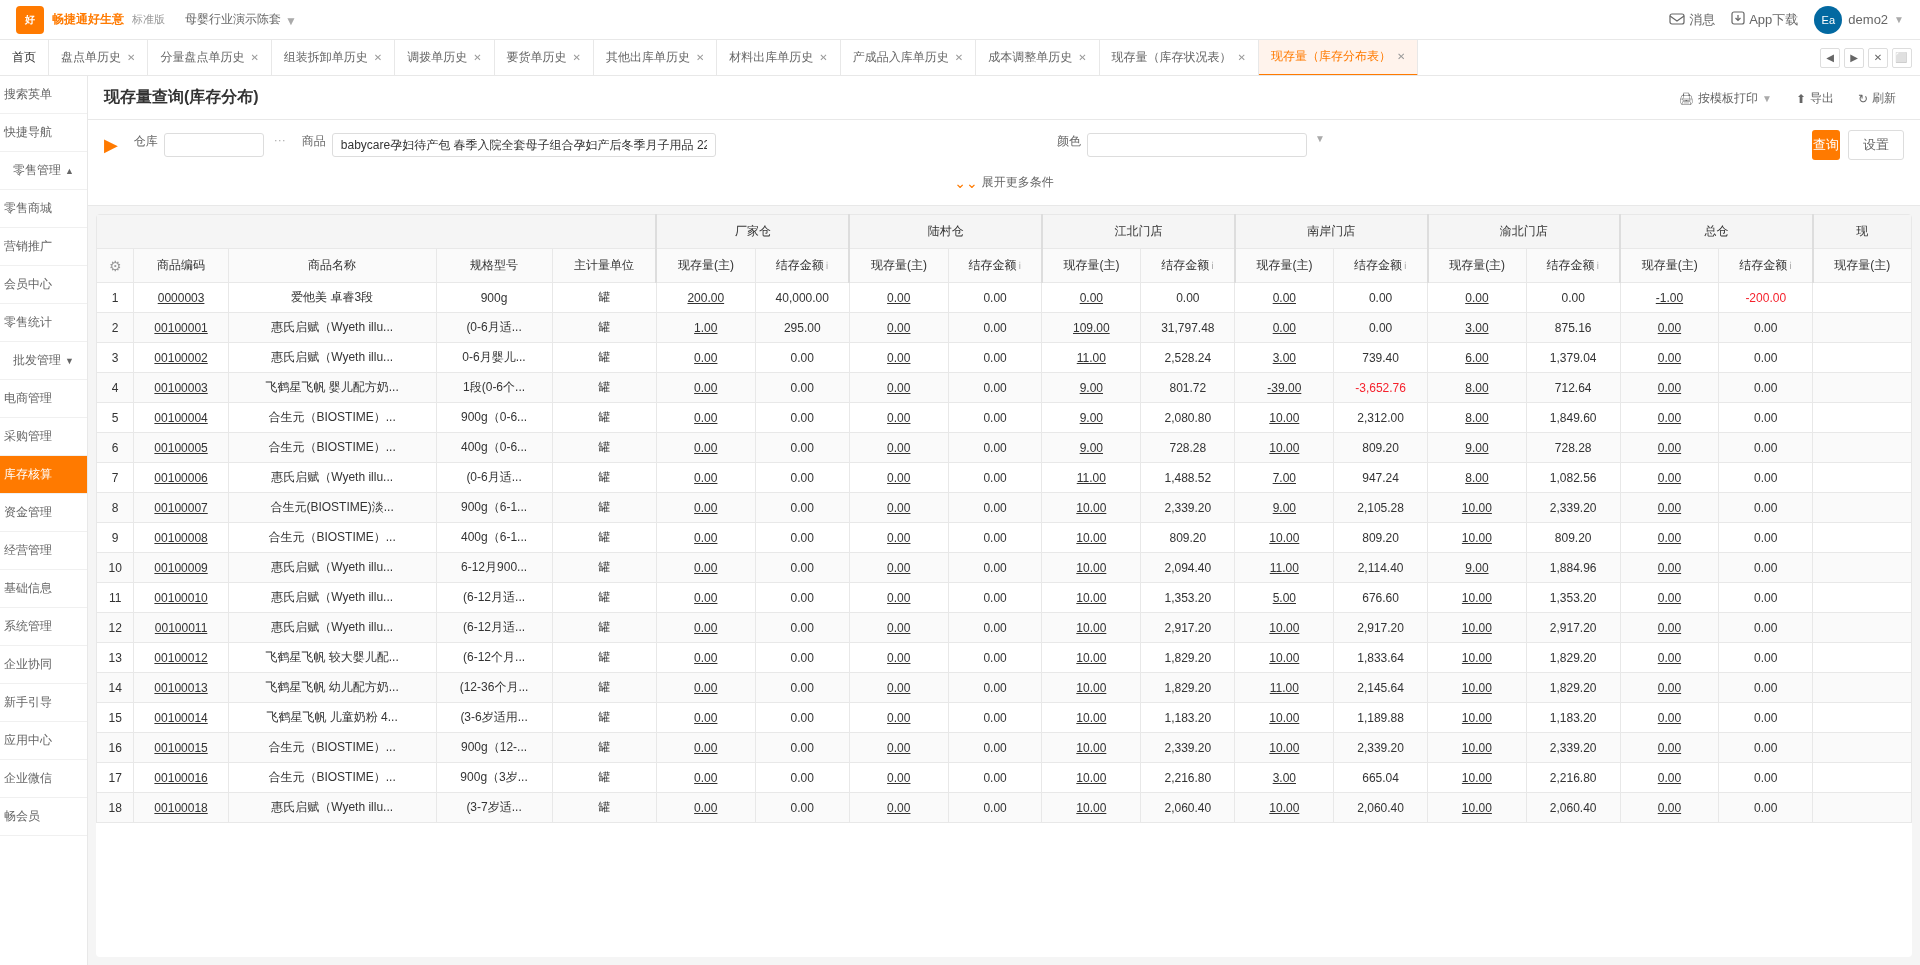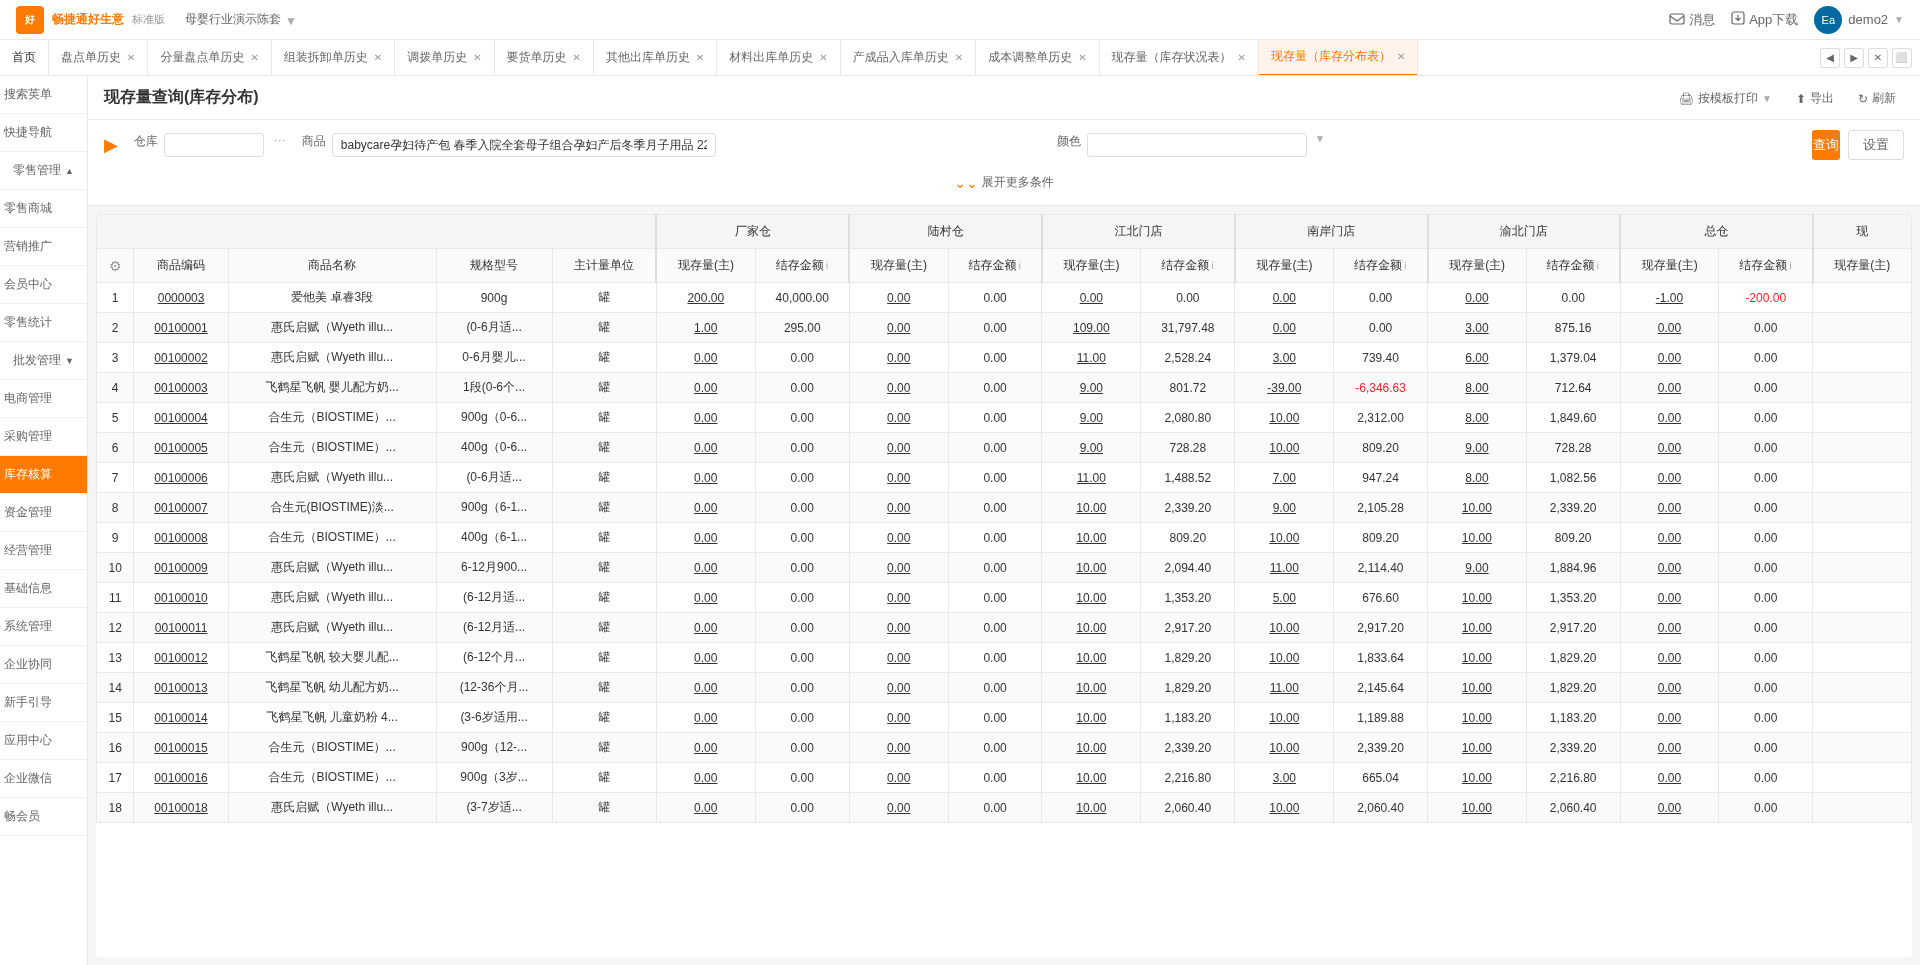--- a/index.html
+++ b/index.html
@@ -313,21 +313,21 @@
               <td>飞鹤星飞帆 婴儿配方奶...</td>
               <td>1段(0-6个...</td>
               <td>罐</td>
               <td><span class="underline-num">0.00</span></td>
               <td>0.00</td>
               <td><span class="underline-num">0.00</span></td>
               <td>0.00</td>
               <td><span class="underline-num">9.00</span></td>
               <td>801.72</td>
               <td class="neg"><span class="underline-num">-39.00</span></td>
-              <td class="neg">-6,346.63</td>
+              <td class="neg">-3,652.76</td>
               <td><span class="underline-num">8.00</span></td>
               <td>712.64</td>
               <td><span class="underline-num">0.00</span></td>
               <td>0.00</td>
               <td></td>
             </tr>
             <tr>
               <td>5</td>
               <td><span class="underline-num">00100004</span></td>
               <td>合生元（BIOSTIME）...</td>

